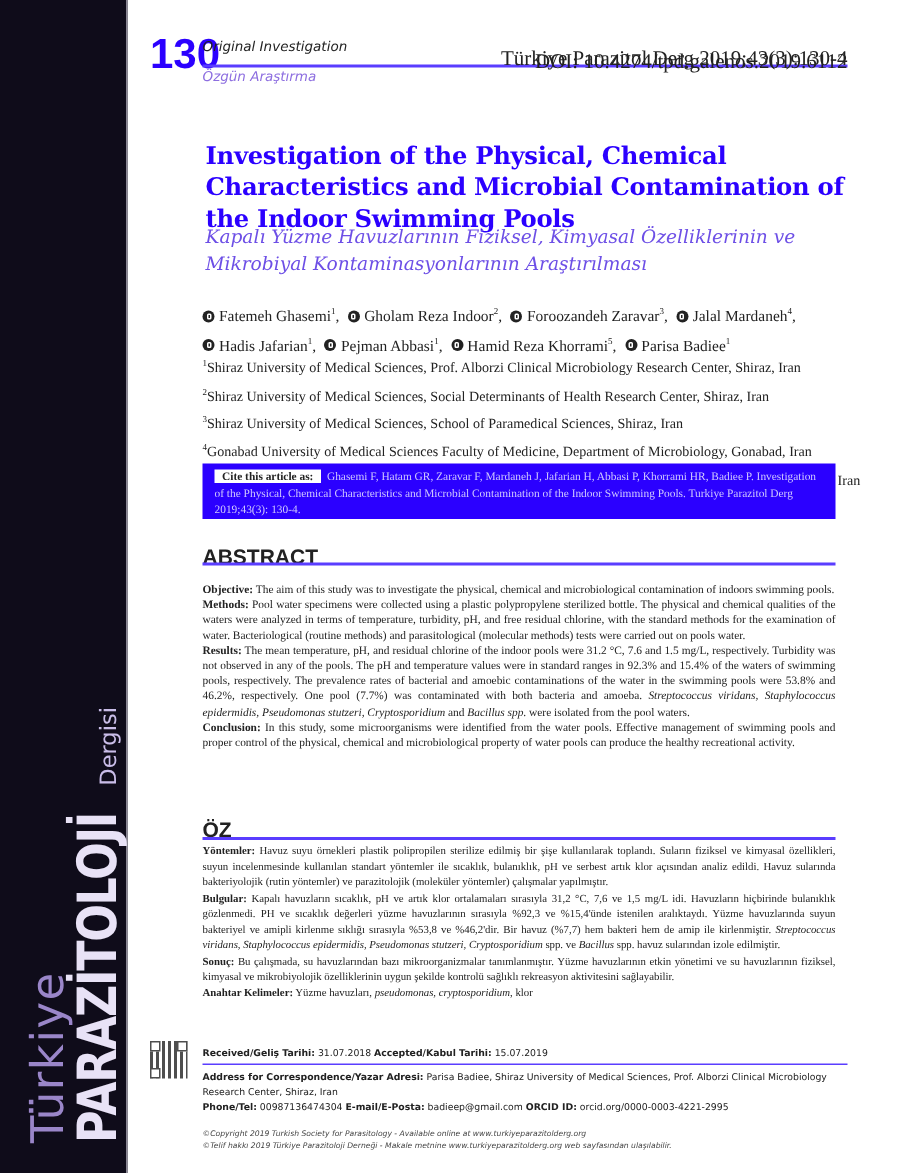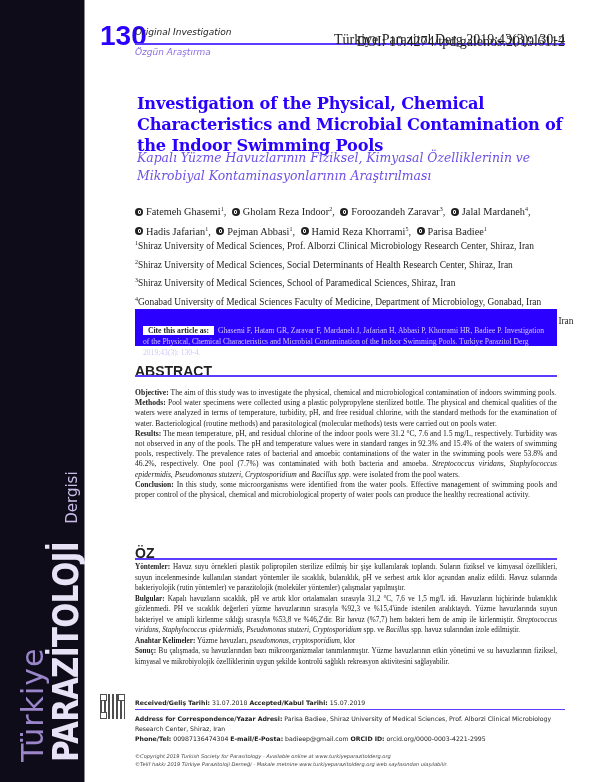--- a/index.html
+++ b/index.html
@@ -22,21 +22,21 @@
   .title { position:absolute; left:137px; top:81px; width:440px; font-family:"DejaVu Serif", serif; font-weight:bold; font-size:16.2px; line-height:21px; color:#2b00ff; letter-spacing:-0.2px;margin-top:12px; }
   .title-tr { position:absolute; left:137px; top:149px; width:440px; font-family:"DejaVu Serif", serif; font-style:italic; font-size:12.4px; line-height:18px; color:#6d4fe6; }
 
   .authors { position:absolute; left:135px; top:201px; width:450px; font-size:10.3px; line-height:17px; color:#222; }
   .orcid { display:inline-block; width:8px; height:8px; border-radius:50%; background:#222; margin-right:3px; vertical-align:-0.5px; position:relative; }
   .orcid::after { content:""; position:absolute; left:2.5px; top:2px; width:3px; height:4px; border:1px solid #fff; border-radius:1px; box-sizing:border-box; }
   .author { margin-right:3px; }
   sup { font-size:6px; }
   .affils { position:absolute; left:135px; top:236px; width:460px; font-size:9.4px; line-height:15.5px; color:#222; }
 
-  .cite-box { position:absolute; left:135px; top:309px; width:422px; height:37px; background:#2b00ff; padding:16px 6px 0 8px; box-sizing:border-box; font-size:7.6px; line-height:11px; color:#cfc7ff; }
+  .cite-box { position:absolute; left:135px; top:309px; width:422px; height:37px; background:#2b00ff; padding:3px 6px 0 8px; box-sizing:border-box; font-size:7.6px; line-height:11px; color:#cfc7ff; }
   .cite-label { background:#fff; color:#222; padding:0 5px; margin-right:4px; font-weight:bold; }
 
   .section-head { position:absolute; left:135px; font-family:"Liberation Sans", sans-serif; font-weight:bold; font-size:14px; color:#222; }
   .section-rule { position:absolute; left:135px; width:422px; height:2px; background:#5a3dff; }
   .abstract-body { position:absolute; left:135px; top:388px; width:422px; font-size:7.6px; line-height:10.2px; color:#222; text-align:justify; }
   .abstract-body p { margin:0; }
   .abstract-body b { font-weight:bold; }
   .oz-body { position:absolute; left:135px; top:562px; width:422px; font-size:7.2px; line-height:10.5px; color:#222; text-align:justify; }
   .oz-body p { margin:0; }
 
@@ -107,22 +107,22 @@
   <p><b>Methods:</b> <span>Pool water specimens were collected using a plastic polypropylene sterilized bottle. The physical and chemical qualities of the waters were analyzed in terms of temperature, turbidity, pH, and free residual chlorine, with the standard methods for the examination of water. Bacteriological (routine methods) and parasitological (molecular methods) tests were carried out on pools water.</span></p>
   <p><b>Results:</b> <span>The mean temperature, pH, and residual chlorine of the indoor pools were 31.2 °C, 7.6 and 1.5 mg/L, respectively. Turbidity was not observed in any of the pools. The pH and temperature values were in standard ranges in 92.3% and 15.4% of the waters of swimming pools, respectively. The prevalence rates of bacterial and amoebic contaminations of the water in the swimming pools were 53.8% and 46.2%, respectively. One pool (7.7%) was contaminated with both bacteria and amoeba.</span> <i>Streptococcus viridans, Staphylococcus epidermidis, Pseudomonas stutzeri, Cryptosporidium</i><span> and </span><i>Bacillus spp</i><span>. were isolated from the pool waters.</span></p>
   <p><b>Conclusion:</b> <span>In this study, some microorganisms were identified from the water pools. Effective management of swimming pools and proper control of the physical, chemical and microbiological property of water pools can produce the healthy recreational activity.</span></p>
 </div>
 
 <div class="section-head" style="top:545px;">ÖZ</div>
 <div class="section-rule" style="top:558px;"></div>
 <div class="oz-body">
   <p><b>Yöntemler:</b> <span>Havuz suyu örnekleri plastik polipropilen sterilize edilmiş bir şişe kullanılarak toplandı. Suların fiziksel ve kimyasal özellikleri, suyun incelenmesinde kullanılan standart yöntemler ile sıcaklık, bulanıklık, pH ve serbest artık klor açısından analiz edildi. Havuz sularında bakteriyolojik (rutin yöntemler) ve parazitolojik (moleküler yöntemler) çalışmalar yapılmıştır.</span></p>
   <p><b>Bulgular:</b> <span>Kapalı havuzların sıcaklık, pH ve artık klor ortalamaları sırasıyla 31,2 °C, 7,6 ve 1,5 mg/L idi. Havuzların hiçbirinde bulanıklık gözlenmedi. PH ve sıcaklık değerleri yüzme havuzlarının sırasıyla %92,3 ve %15,4'ünde istenilen aralıktaydı. Yüzme havuzlarında suyun bakteriyel ve amipli kirlenme sıklığı sırasıyla %53,8 ve %46,2'dir. Bir havuz (%7,7) hem bakteri hem de amip ile kirlenmiştir.</span> <i>Streptococcus viridans, Staphylococcus epidermidis, Pseudomonas stutzeri, Cryptosporidium</i><span> spp. ve </span><i>Bacillus</i><span> spp. havuz sularından izole edilmiştir.</span></p>
+  <p><b>Sonuç:</b> <span>Bu çalışmada, su havuzlarından bazı mikroorganizmalar tanımlanmıştır. Yüzme havuzlarının etkin yönetimi ve su havuzlarının fiziksel, kimyasal ve mikrobiyolojik özelliklerinin uygun şekilde kontrolü sağlıklı rekreasyon aktivitesini sağlayabilir.</span></p>
   <p><b>Anahtar Kelimeler:</b> <span>Yüzme havuzları, </span><i>pseudomonas, cryptosporidium</i><span>, klor</span></p>
-  <p><b>Sonuç:</b> <span>Bu çalışmada, su havuzlarından bazı mikroorganizmalar tanımlanmıştır. Yüzme havuzlarının etkin yönetimi ve su havuzlarının fiziksel, kimyasal ve mikrobiyolojik özelliklerinin uygun şekilde kontrolü sağlıklı rekreasyon aktivitesini sağlayabilir.</span></p>
 </div>
 
 <div class="qr">
   <div class="qr-c" style="left:0;top:0;"></div>
   <div class="qr-c" style="right:0;top:0;"></div>
   <div class="qr-c" style="left:0;bottom:0;"></div>
 </div>
 <div class="dates">
   <b>Received/Geliş Tarihi:</b> <span>31.07.2018</span>
   <b>Accepted/Kabul Tarihi:</b> <span>15.07.2019</span>

